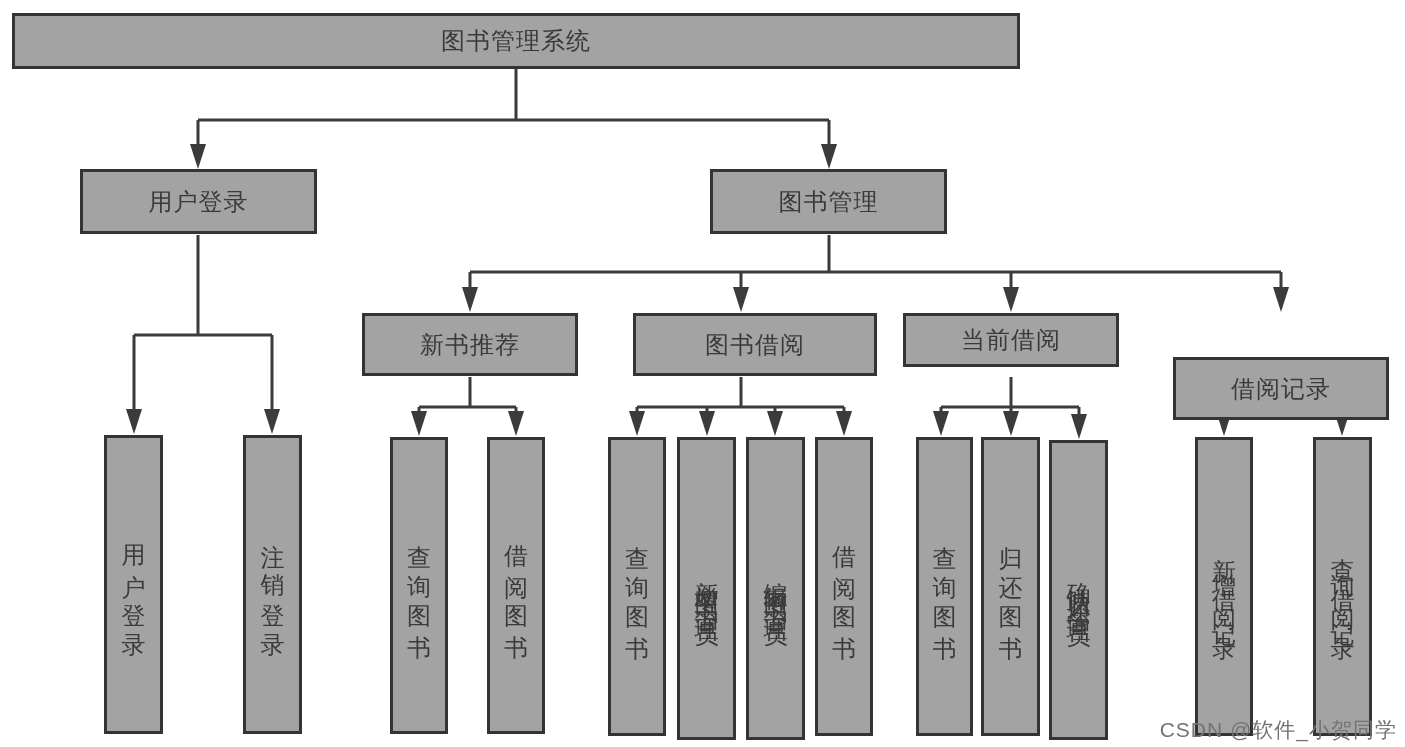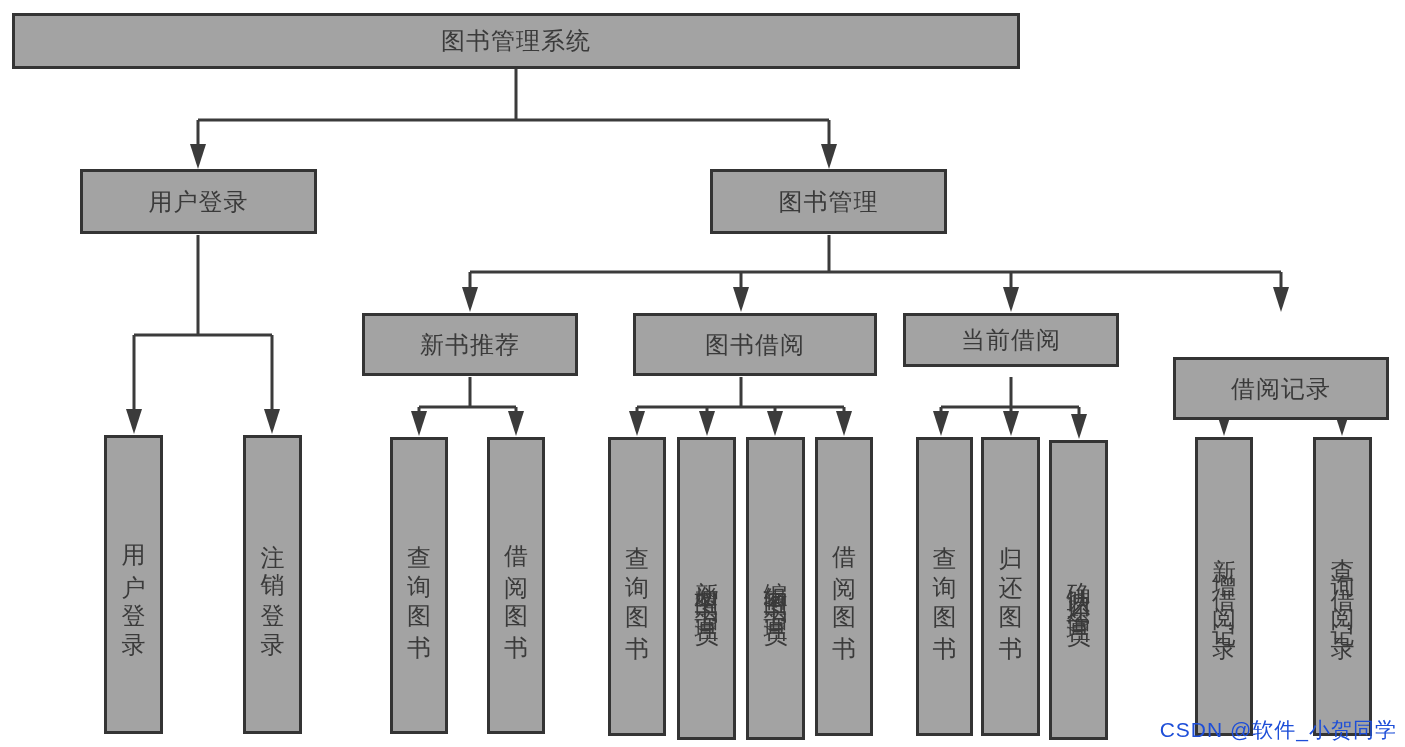--- a/index.html
+++ b/index.html
@@ -61,21 +61,21 @@
   #l-query-book-c  { left: 916px;  top: 437px; width: 57px; height: 299px; }
   #l-return-book   { left: 981px;  top: 437px; width: 59px; height: 299px; }
   #l-confirm-return{ left: 1049px; top: 440px; width: 59px; height: 300px; }
   #l-add-record    { left: 1195px; top: 437px; width: 58px; height: 299px; }
   #l-query-record  { left: 1313px; top: 437px; width: 59px; height: 299px; }
   #watermark {
     position: absolute;
     right: 8px;
     top: 716px;
     font-size: 21px;
-    color: #1d4ed8;
+    color: #737373;
     letter-spacing: 1px;
     z-index: 10;
     white-space: nowrap;
   }
 </style>
 </head>
 <body>
 
 <div id="canvas">
 

